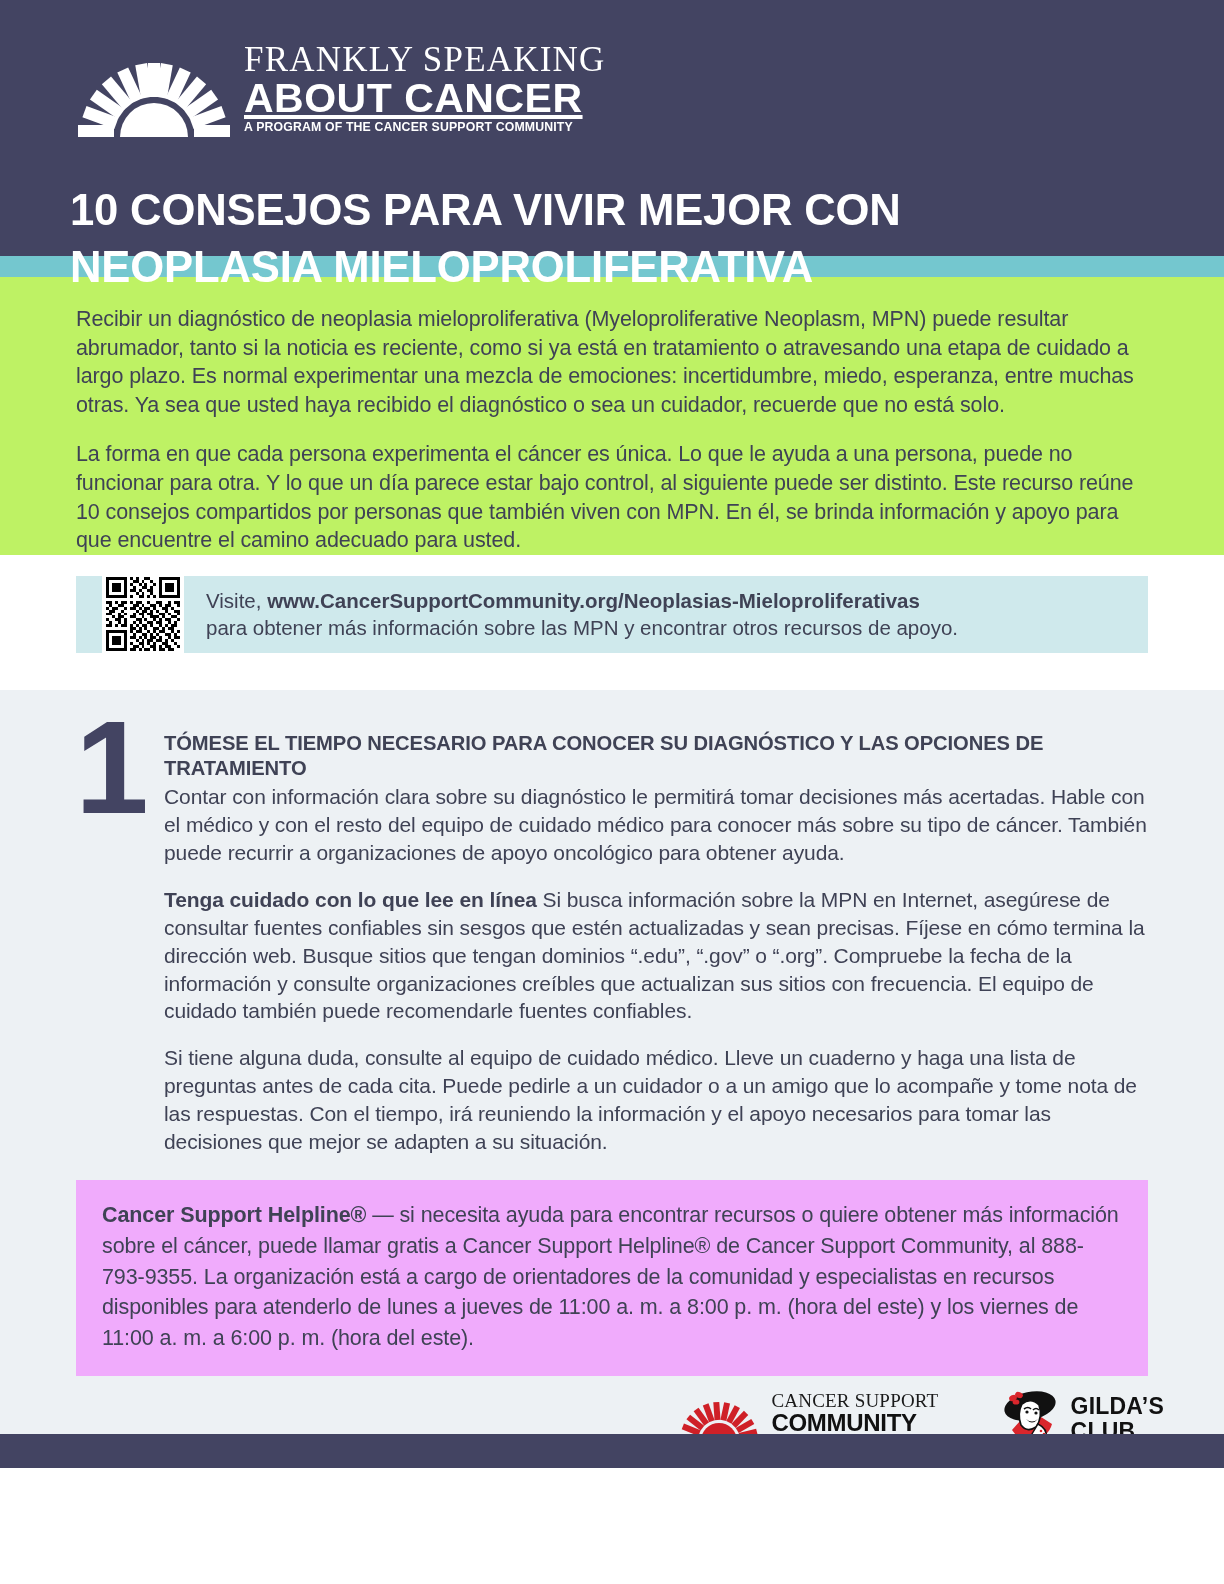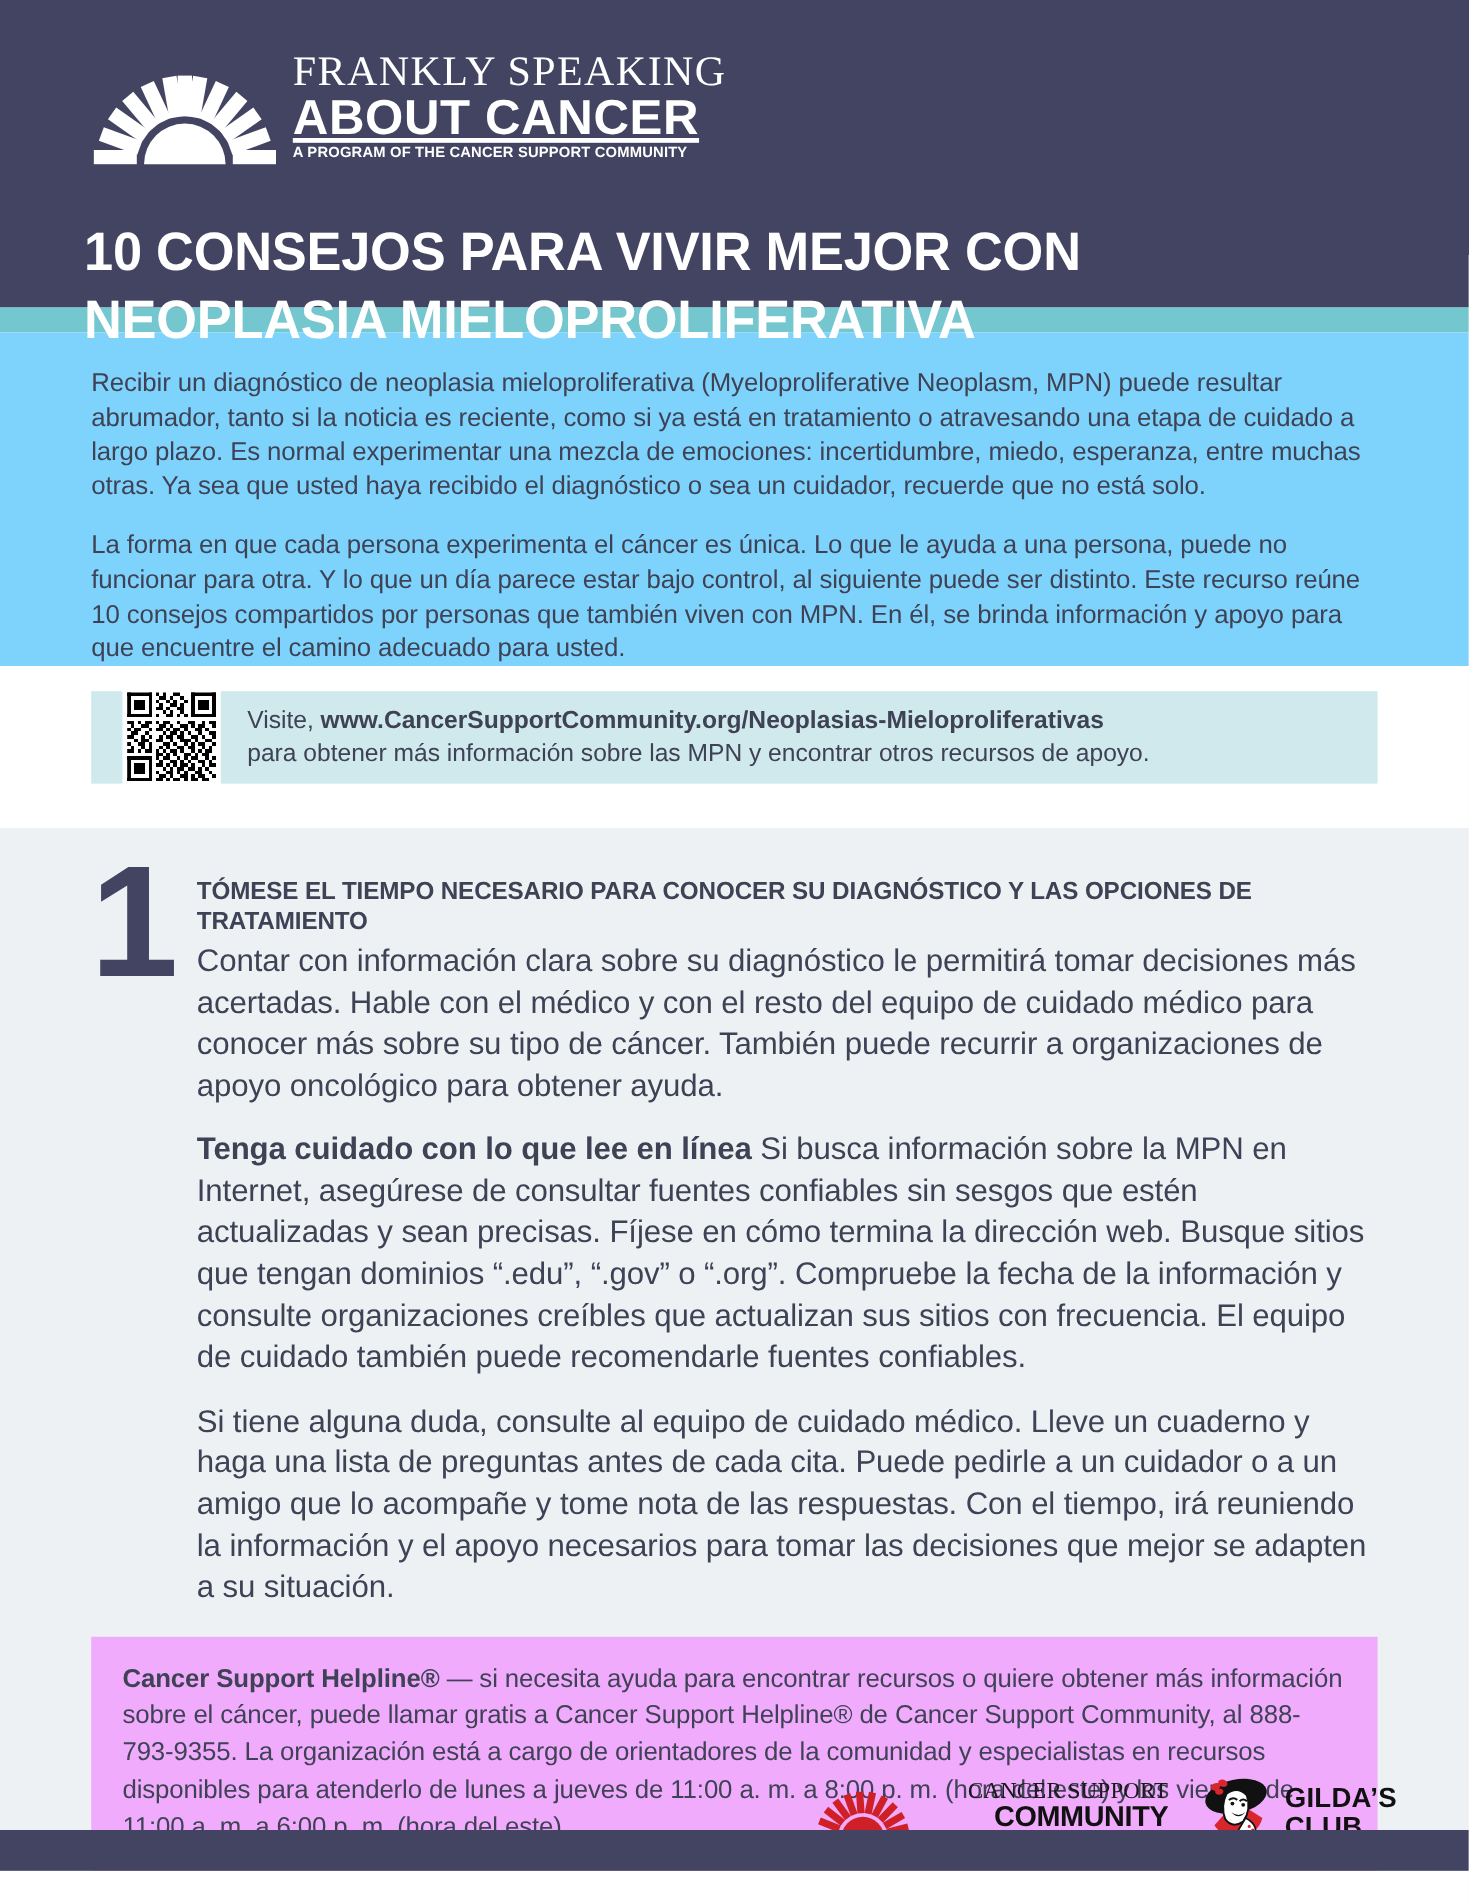--- a/index.html
+++ b/index.html
@@ -89,21 +89,21 @@
     transform-origin: left top;
   }
 
   .teal-band {
     height: 21px;
     background: #74c7cf;
   }
 
   
   .intro {
-    background: #7dd3fc;
+    background: #bef264;
     padding: 28px 76px 0 76px;
     box-sizing: border-box;
   }
   .intro p {
     margin: 0 0 21px 0;
     font-size: 21.5px;
     line-height: 1.33;
     color: #3f4255;
     letter-spacing: -0.1px;
   }
@@ -170,21 +170,21 @@
     font-size: 20.5px;
     line-height: 1.25;
     color: #3f4255;
     margin: 0 0 2px 0;
     letter-spacing: -0.1px;
     transform: scaleX(0.985);
     transform-origin: left top;
   }
   .tip-body p {
     margin: 0 0 19px 0;
-    font-size: 26px;
+    font-size: 21px;
     line-height: 1.33;
     color: #3f4255;
     letter-spacing: -0.1px;
   }
   .tip-body p:last-child { margin-bottom: 0; }
   .tip-body p.lead { margin-top: 0; }
   .tip-body b { font-weight: bold; }
 
   
   .helpline {
@@ -206,21 +206,21 @@
   .footer-logos {
     position: absolute;
     right: 60px;
     bottom: 20px;
     display: flex;
     align-items: center;
     gap: 26px;
   }
   .csc-logo { display: flex; align-items: center; gap: 10px; }
   .csc-burst { width: 84px; height: 44px; position: relative; flex: none; }
-  .csc-words { display: flex; flex-direction: column; align-items: flex-end; }
+  .csc-words { display: flex; flex-direction: column; }
   .csc-l1 {
     font-family: "Liberation Serif", serif;
     font-size: 19px;
     letter-spacing: 0.2px;
     color: #1a1a1a;
     line-height: 1;
     white-space: nowrap;
   }
   .csc-l2 {
     font-family: "Liberation Sans", sans-serif;

